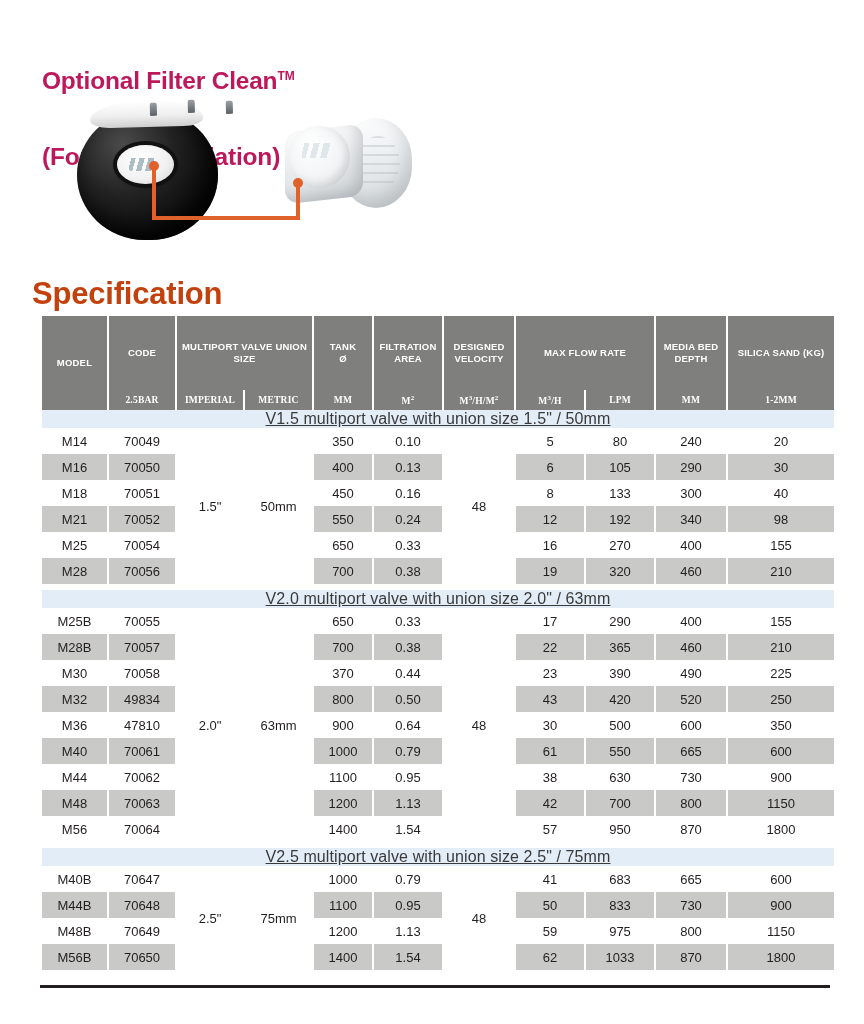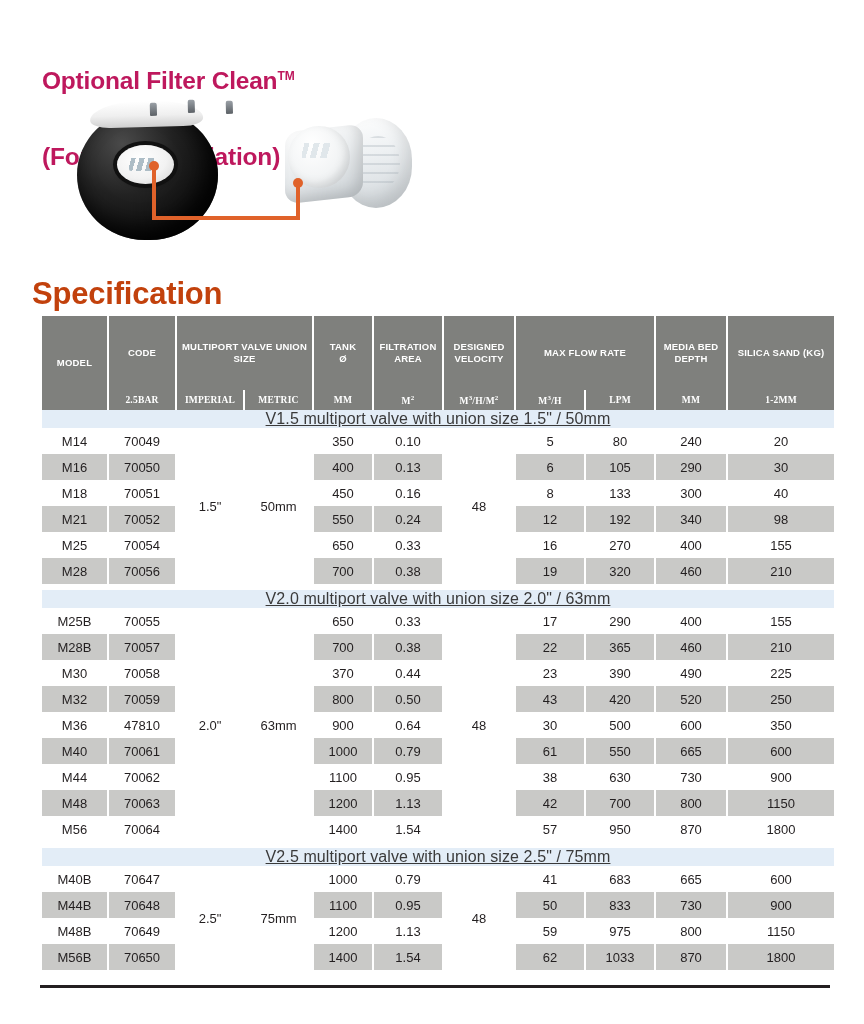--- a/index.html
+++ b/index.html
@@ -416,21 +416,21 @@
         <td class="sh">70058</td>
         <td class="sh">370</td>
         <td class="sh">0.44</td>
         <td class="sh">23</td>
         <td class="sh">390</td>
         <td class="sh">490</td>
         <td class="sh">225</td>
       </tr>
       <tr class="drow alt">
         <td class="sh">M32</td>
-        <td class="sh">70059</td>
+        <td class="sh">49834</td>
         <td class="sh">800</td>
         <td class="sh">0.50</td>
         <td class="sh">43</td>
         <td class="sh">420</td>
         <td class="sh">520</td>
         <td class="sh">250</td>
       </tr>
       <tr class="drow">
         <td class="sh">M36</td>
         <td class="sh">47810</td>

